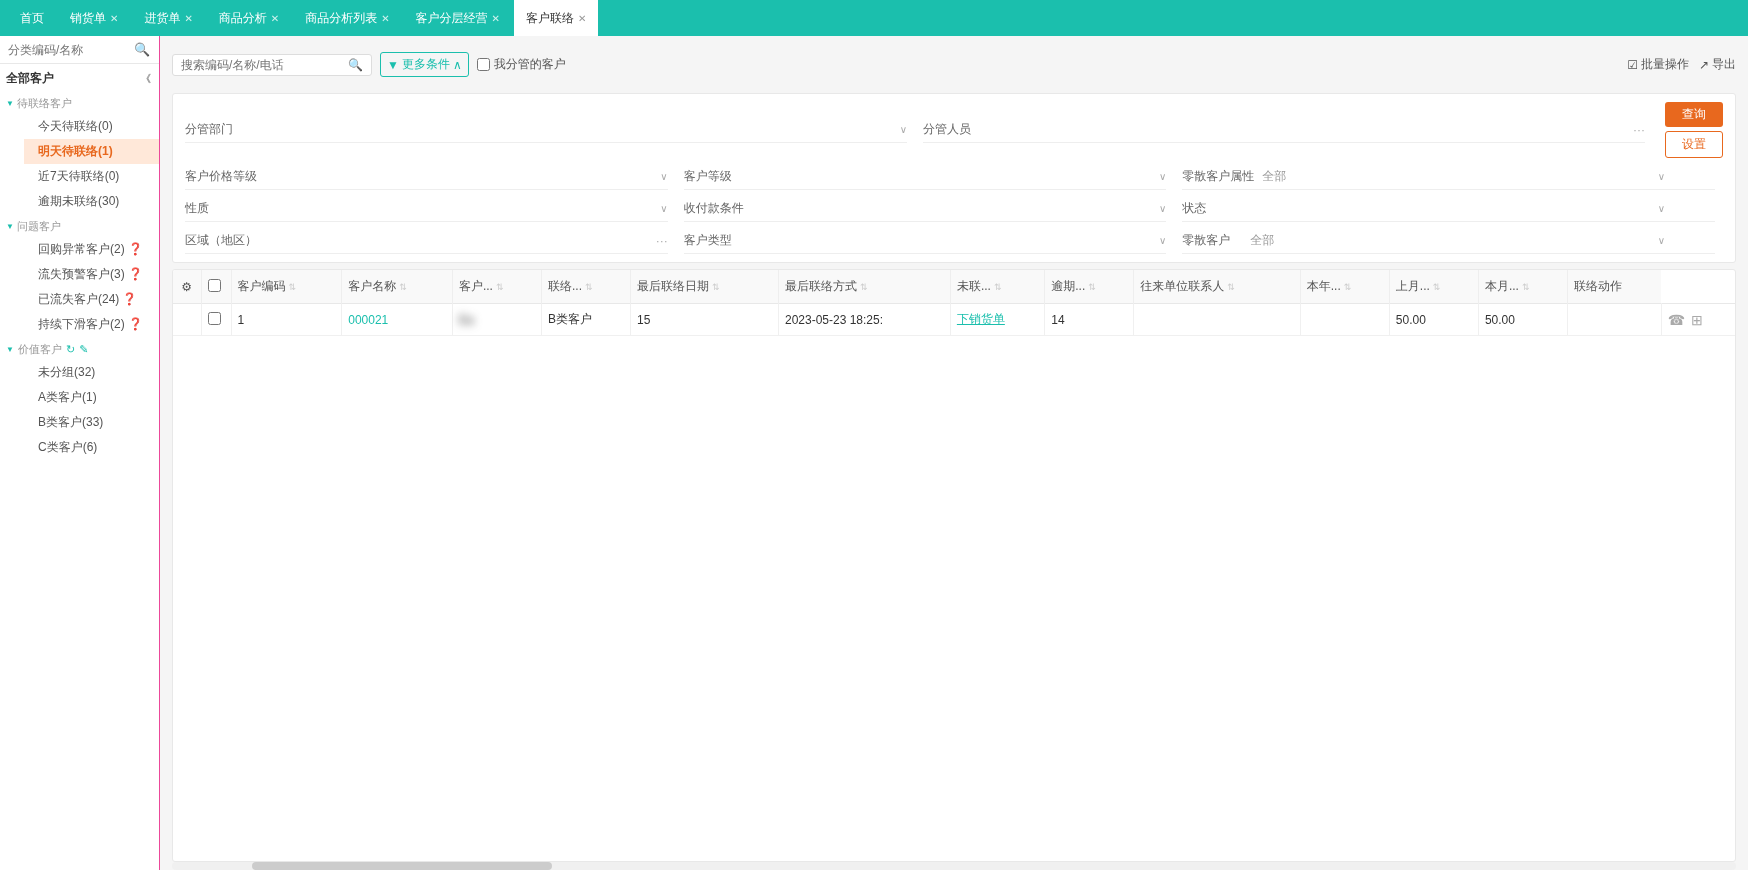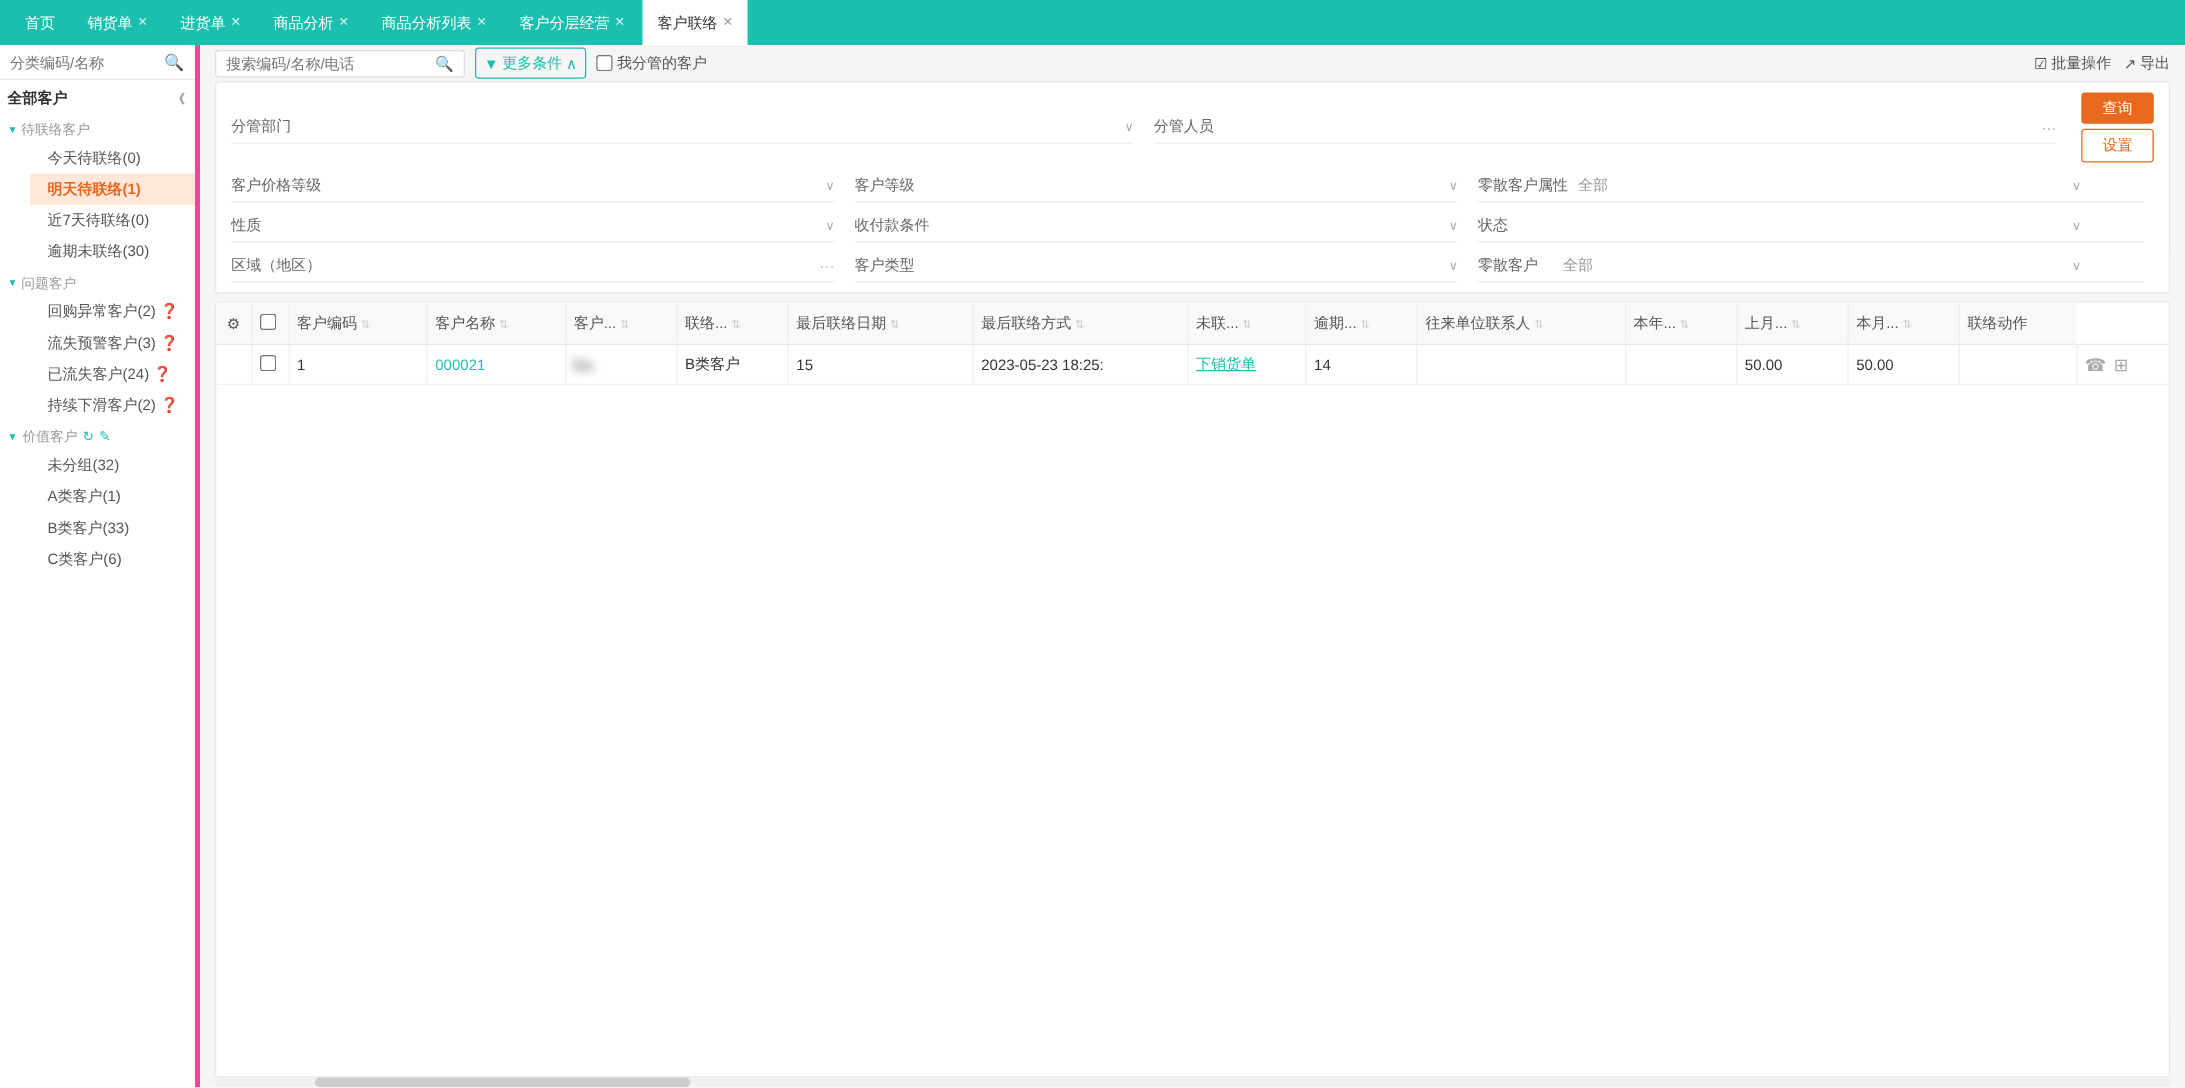--- a/index.html
+++ b/index.html
@@ -35,21 +35,21 @@
     
     .main-layout {
       display: flex;
       height: calc(100vh - 36px);
     }
 
     
     .sidebar {
       width: 160px;
       background: #fff;
-      border-right: 4px solid #ec4899;
+      border-right: 1px solid #ec4899;
       overflow-y: auto;
       flex-shrink: 0;
     }
     .sidebar-search {
       display: flex;
       align-items: center;
       padding: 6px 8px;
       border-bottom: 1px solid #e8e8e8;
     }
     .sidebar-search input {
@@ -105,21 +105,21 @@
       display: flex;
       flex-direction: column;
       overflow: hidden;
       background: #f5f5f5;
     }
 
     
     .toolbar {
       display: flex;
       align-items: center;
-      padding: 2px 12px;
+      padding: 16px 12px;
       background: #f5f5f5;
       gap: 8px;
     }
     .search-box {
       display: flex;
       align-items: center;
       border: 1px solid #ddd;
       border-radius: 3px;
       background: #fff;
       padding: 3px 8px;

